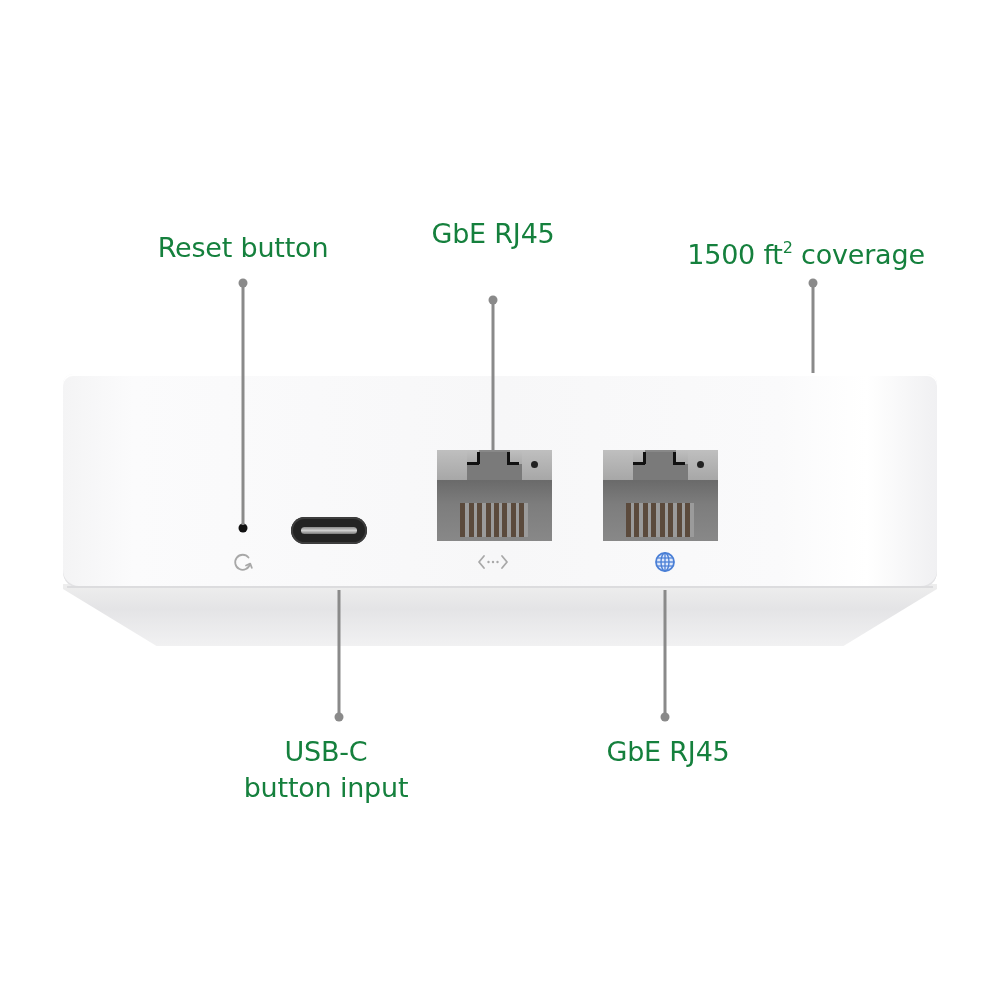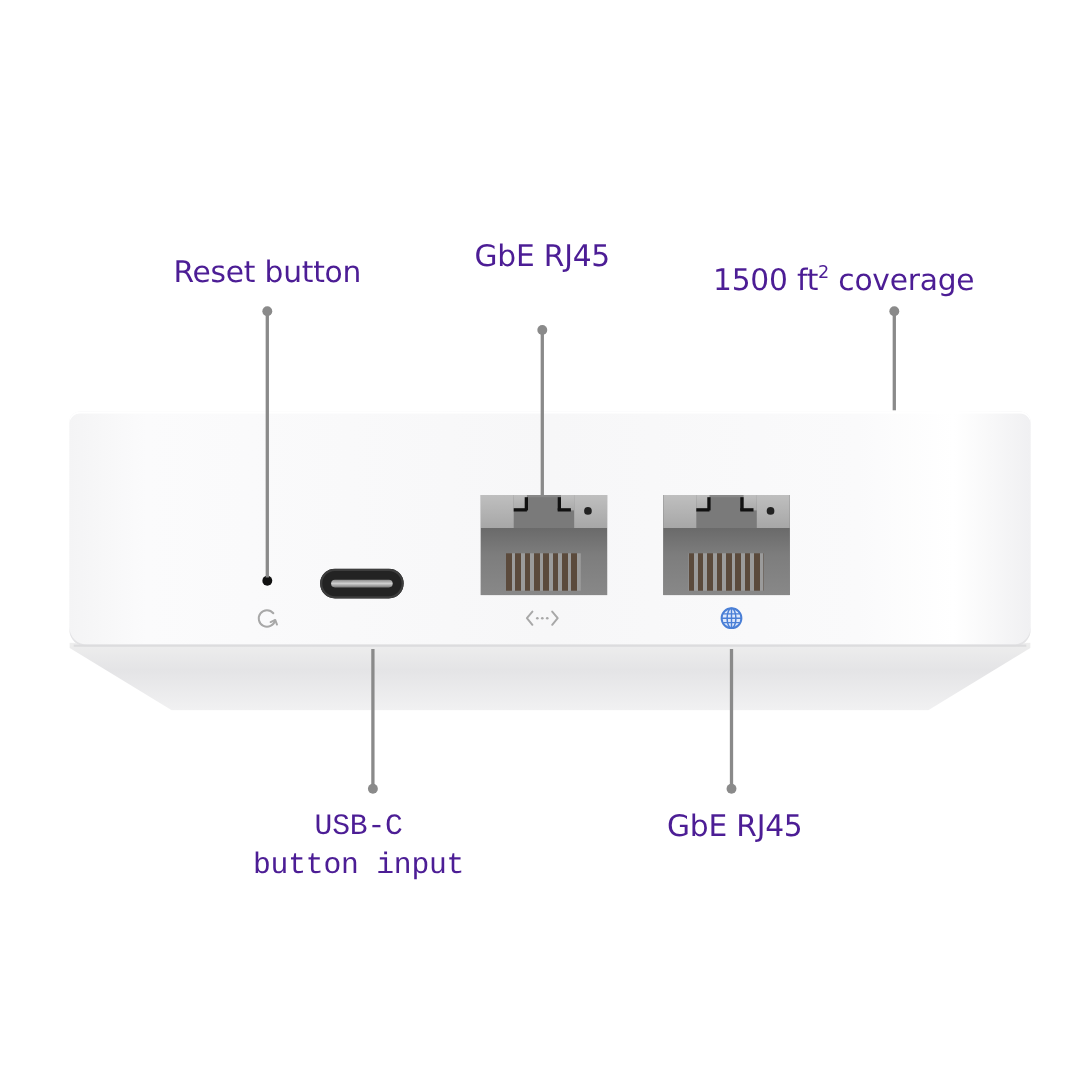--- a/index.html
+++ b/index.html
@@ -1,18 +1,18 @@
 <!DOCTYPE html>
 <html><head>
 <meta charset="utf-8">
 <style>
   html, body { margin:0; padding:0; }
   body { width:990px; height:990px; background:#ffffff; position:relative; overflow:hidden;
          font-family:"DejaVu Sans", "Liberation Sans", sans-serif; color:#3a3a3a; }
-  .label { position:absolute; text-align:center; font-size:27px; line-height:36px; color:#4c1d95;
+  .label { position:absolute; text-align:center; font-size:27px; line-height:36px; color:#15803d;
            letter-spacing:-0.2px; white-space:nowrap; transform:translateX(-50%); }
   .label sup { font-size:16px; vertical-align:11px; }
   .leader { position:absolute; width:3px; background:#8a8a8a; transform:translateX(-50%); }
   .leader-dot { position:absolute; width:9px; height:9px; border-radius:50%; background:#8a8a8a; transform:translate(-50%,-50%); }
 
   .device { position:absolute; left:63px; top:374px; width:874px; height:272px; }
   .bevel { position:absolute; left:0; top:210px; width:874px; height:62px;
            background:linear-gradient(180deg,#eeeeee 0%, #e4e4e6 40%, #f1f1f2 100%);
            clip-path:polygon(0 0, 100% 0, 100% 8%, 89.3% 100%, 10.7% 100%, 0 8%); }
   .face { position:absolute; left:0; top:0; width:874px; height:214px; border-radius:10px 10px 16px 16px;
@@ -46,24 +46,24 @@
 </style>
 </head>
 <body>
 
 <div class="label" style="left:243px; top:230px;">
   <span>Reset button</span>
 </div>
 <div class="label" style="left:493px; top:216px;">
   <div>GbE RJ45</div>
 </div>
-<div class="label" style="left:767px; top:230px;text-align:center;">
+<div class="label" style="left:806px; top:230px;text-align:center;">
   <span>1500 ft</span><sup>2</sup><span style="white-space:pre"> coverage</span>
 </div>
-<div class="label" style="left:326px; top:734px;font-family:Liberation Mono, monospace;">
+<div class="label" style="left:326px; top:734px;">
   <div>USB-C</div>
   <div>button input</div>
 </div>
 <div class="label" style="left:668px; top:734px;">
   <div>GbE RJ45</div>
 </div>
 
 <div class="device">
   <div class="bevel"></div>
   <div class="face"></div>

